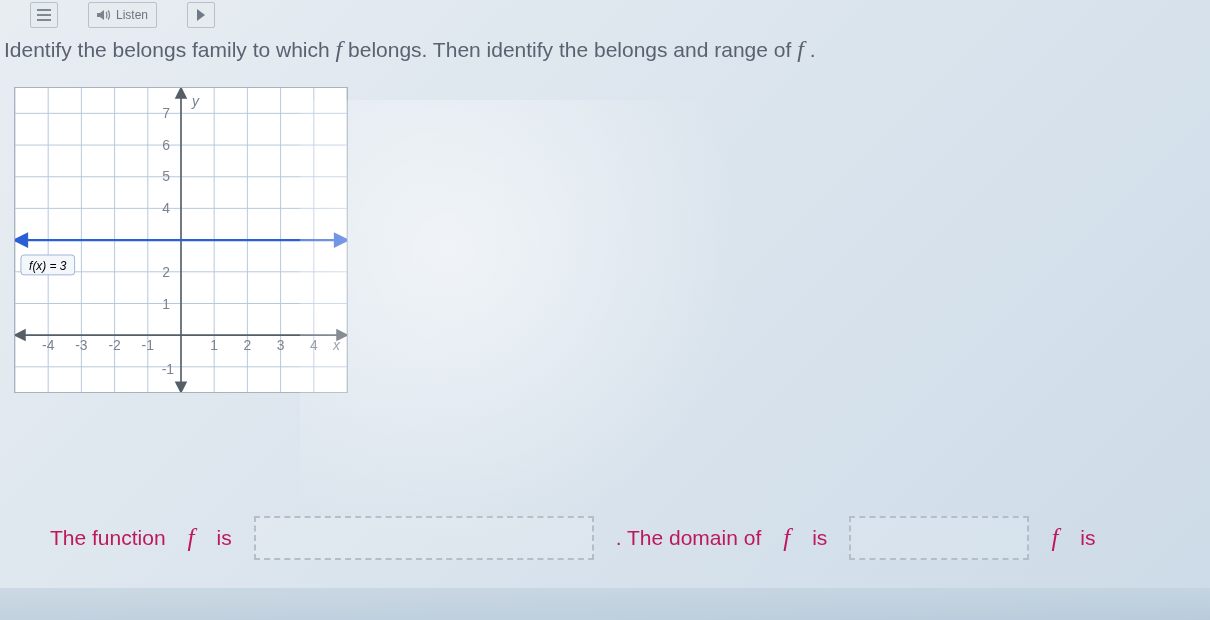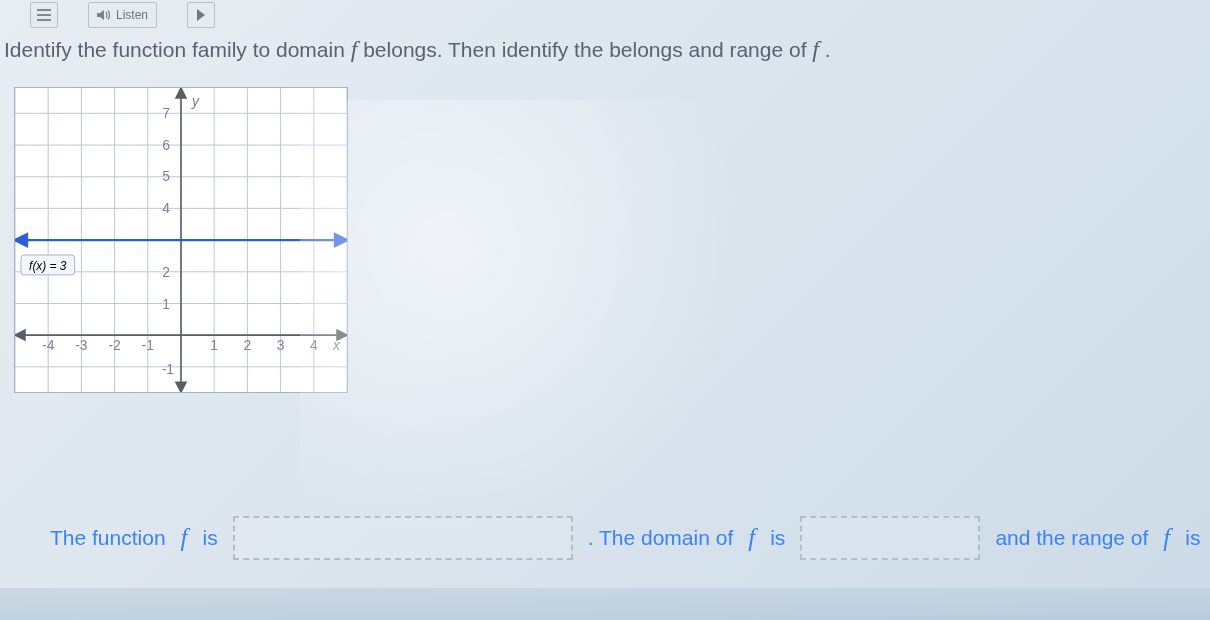--- a/index.html
+++ b/index.html
@@ -59,22 +59,22 @@
   }
   .graph-svg { position:absolute; inset:0; }
   .answers {
     position: absolute;
     left: 50px;
     bottom: 60px;
     right: 0;
     display: flex;
     align-items: center;
     font-size: 21px;
-    color: #3b82f6;
-    gap: 15px;
+    color: #be185d;
+    gap: 22px;
     white-space: nowrap;
   }
   .answers .fi { font-family: "Times New Roman", serif; font-style: italic; font-size: 25px; }
   .blank {
     border: 2px dashed #b5bec8;
     height: 44px;
     background: rgba(255,255,255,0.15);
     display: inline-block;
   }
   .blank.wide { width: 340px; }
@@ -111,21 +111,21 @@
     <span>Listen</span>
   </div>
   <div class="tbtn icon-only">
     <svg width="10" height="12" viewBox="0 0 10 12">
       <path d="M1 0l8 6-8 6z" fill="#6f7a87"></path>
     </svg>
   </div>
 </div>
 
 <div class="question">
-  <span>Identify the function family to domain </span><span class="fi">f</span><span> belongs. Then identify the belongs and range of </span><span class="fi">f</span><span> .</span>
+  <span>Identify the belongs family to which </span><span class="fi">f</span><span> belongs. Then identify the belongs and range of </span><span class="fi">f</span><span> .</span>
 </div>
 
 <div class="graph-wrap">
   <svg class="graph-svg" viewBox="0 0 334 306">
 
     <g stroke="#b7c8e0" stroke-width="1">
 
       <line x1="0" y1="0" x2="0" y2="306"></line>
       <line x1="33.4" y1="0" x2="33.4" y2="306"></line>
       <line x1="66.8" y1="0" x2="66.8" y2="306"></line>
@@ -194,19 +194,18 @@
 
 <div class="answers">
   <span>The function </span>
   <span class="fi">f</span>
   <span> is</span>
   <span class="blank wide"></span>
   <span>. The domain of </span>
   <span class="fi">f</span>
   <span> is</span>
   <span class="blank med"></span>
-  <span>and the range of </span>
   <span class="fi">f</span>
   <span> is</span>
 </div>
 
 <div class="glare"></div>
 <div class="bar-bottom"></div>
 
 </body></html>

